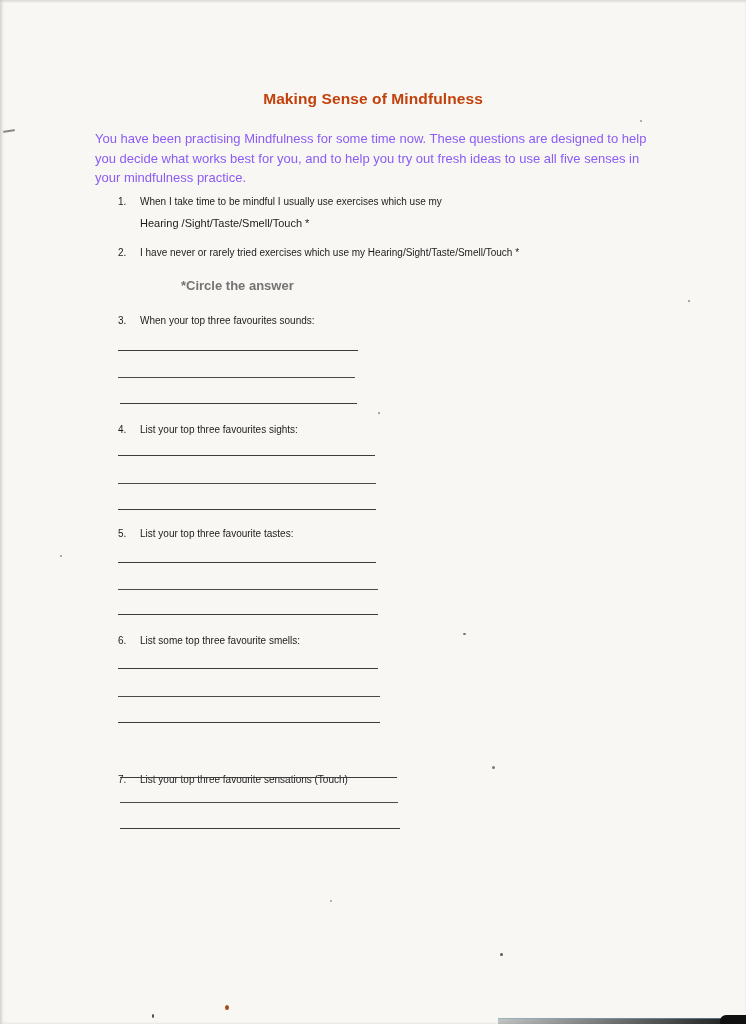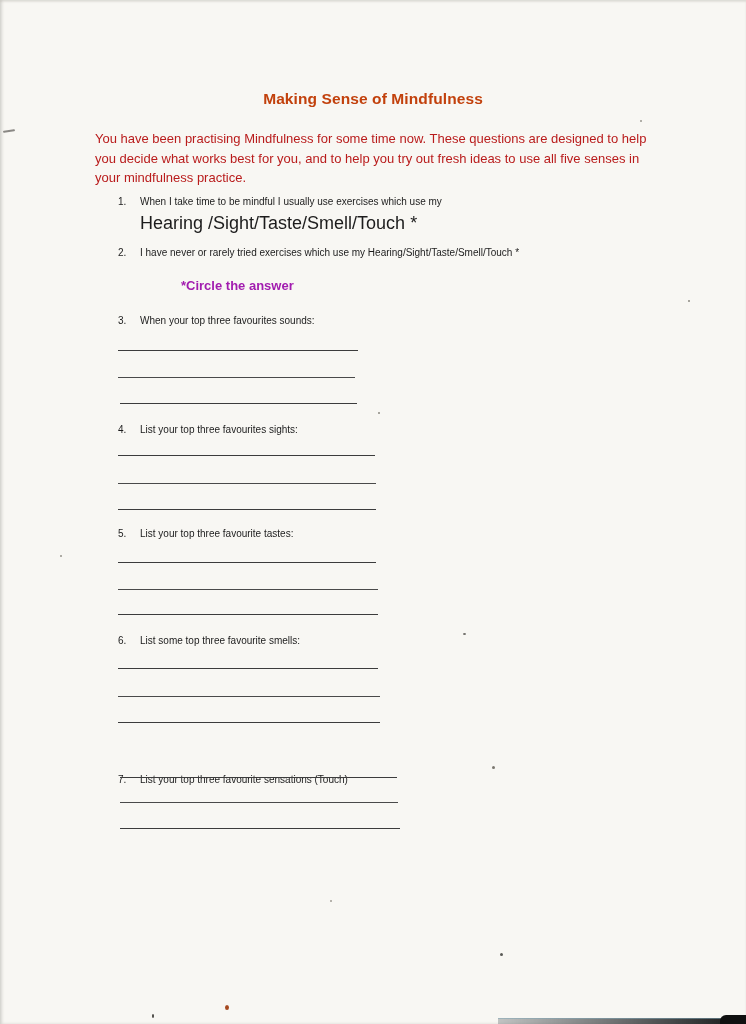--- a/index.html
+++ b/index.html
@@ -19,35 +19,35 @@
   .doc-title{
     position:absolute;top:90px;left:0;width:746px;
     text-align:center;
     font-size:15.5px;font-weight:bold;
     letter-spacing:.1px;
     color:#c2410c;
   }
   .intro{
     position:absolute;top:129px;left:95px;width:572px;
     font-size:13px;line-height:19.5px;
-    color:#b91c1c;
+    color:#8b5cf6;
   }
   .q{
     position:absolute;left:118px;
     font-size:10px;line-height:20px;
     white-space:nowrap;
   }
   .q .num{display:inline-block;width:22px;}
   .q2line{
     position:absolute;left:140px;
-    font-size:18px;line-height:20px;white-space:nowrap;
+    font-size:11px;line-height:20px;white-space:nowrap;
   }
   .note{
     position:absolute;left:181px;top:278px;
-    font-size:13px;font-weight:bold;color:#a21caf;
+    font-size:13px;font-weight:bold;color:#737373;
     white-space:nowrap;
   }
   .answer-line{
     position:absolute;height:0;
     border-top:1.6px solid #3c3c3c;
   }
   .answer-line.soft{border-top-color:#4a4a4a;}
   .scan-edge-bottom{
     position:absolute;bottom:0;left:498px;width:248px;height:5px;
     background:linear-gradient(to right, rgba(90,100,105,0.35), rgba(40,44,46,0.85) 70%, #141414);

